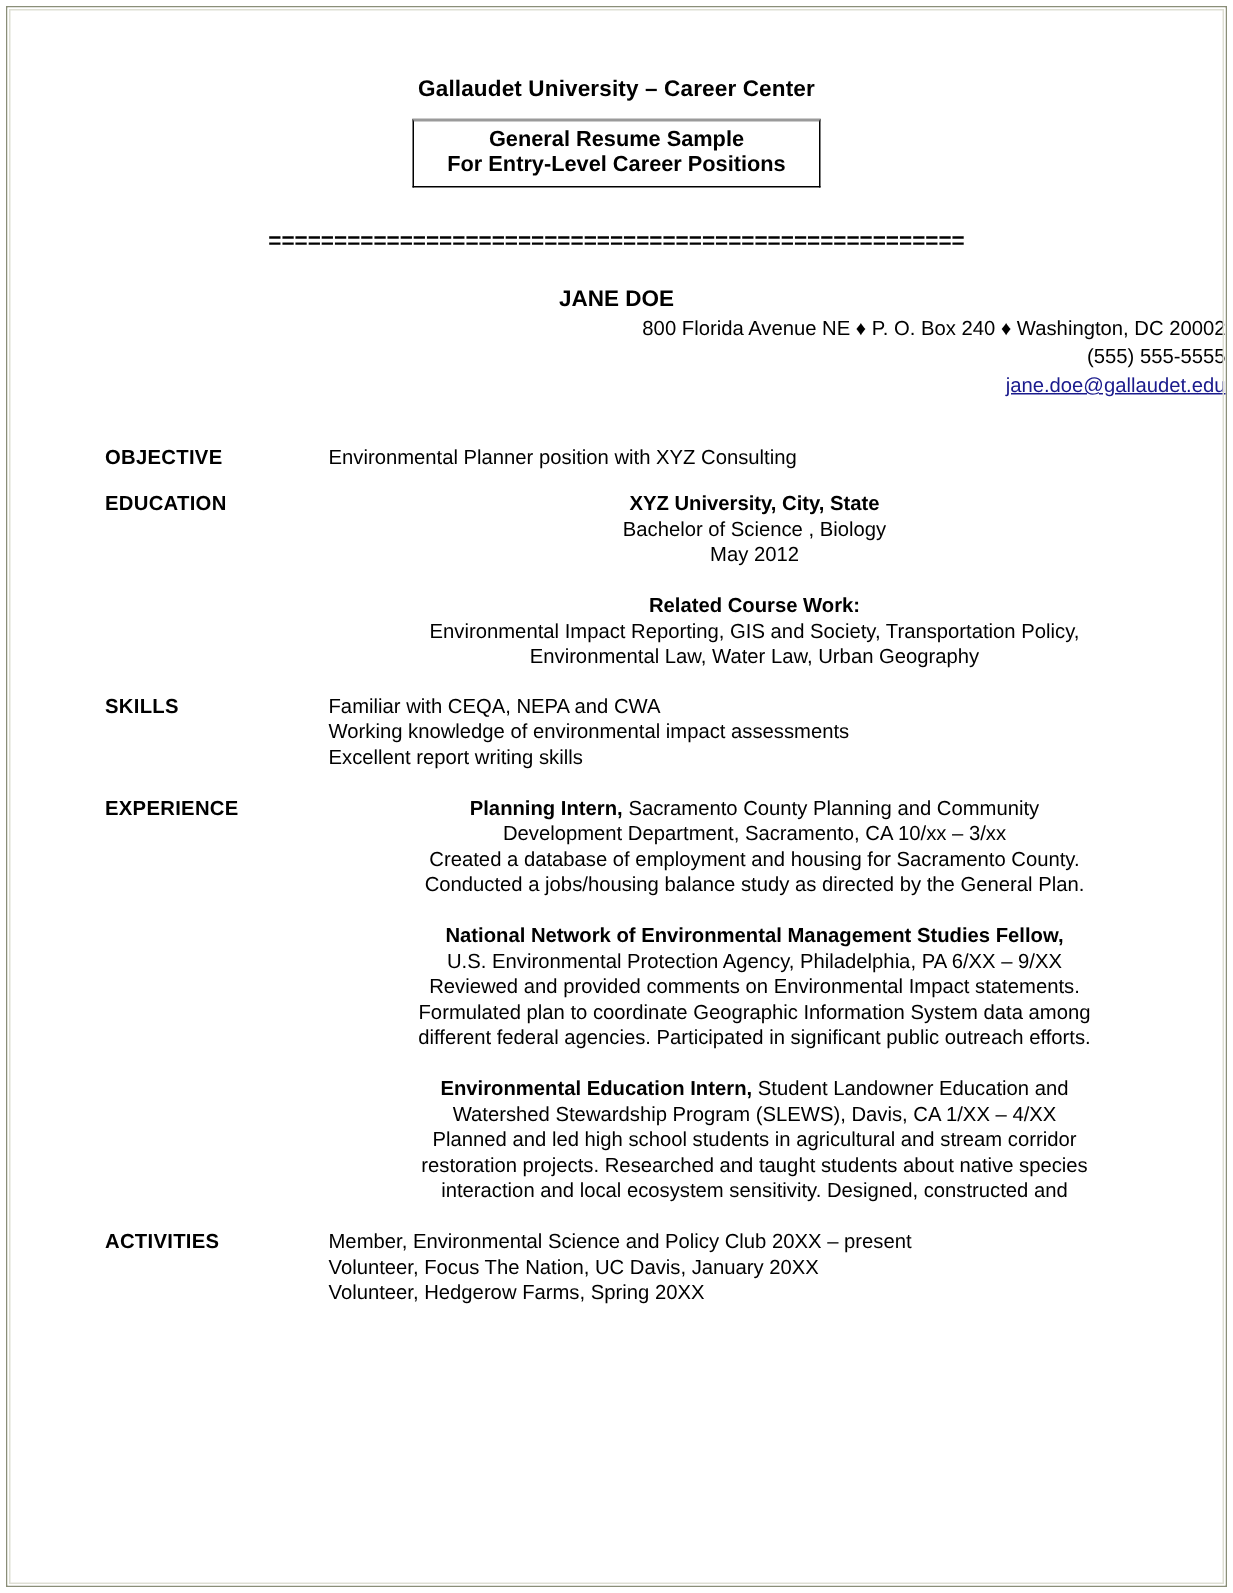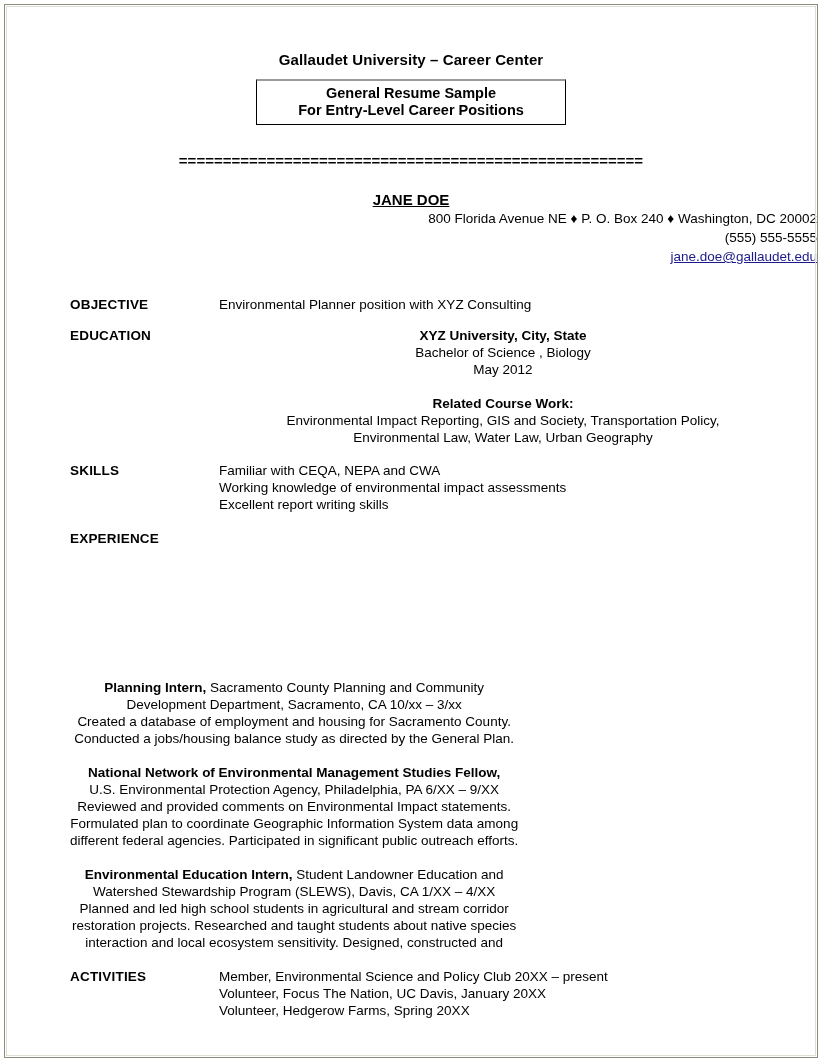--- a/index.html
+++ b/index.html
@@ -57,21 +57,21 @@
 
   .title-box-wrap {
     display: flex;
     justify-content: center;
     margin-top: 11px;
   }
   .title-box {
     border: 1px solid #000000;
     border-top: 2px solid #9a9a9a;
     padding: 4px 18px 5px 18px;
-    width: 310px;
+    width: 272px;
     text-align: center;
   }
   .title-box .line {
     font-size: 14.5px;
     font-weight: bold;
     line-height: 17px;
     white-space: nowrap;
   }
 
   .eq-rule {
@@ -85,21 +85,20 @@
     white-space: nowrap;
     overflow: hidden;
   }
 
   .person-name {
     text-align: center;
     font-size: 15px;
     font-weight: bold;
     margin-top: 24px;
     line-height: 18px;
-    text-decoration: underline;
   }
   .contact-line {
     text-align: right;
     font-size: 13.5px;
     line-height: 19px;
   }
   .email-link {
     color: #1a1a8c;
     text-decoration: underline;
     font-size: 13.5px;
@@ -139,21 +138,21 @@
     line-height: 17px;
   }
   .sec-body .bold { font-weight: bold; }
   .blk { margin: 0; text-align: center; }
   .blk + .blk { margin-top: 17px; }
 
   
   .sec-objective  { margin-bottom: 14px; }
   .sec-education  { margin-bottom: 16px; }
   .sec-skills     { }
-  .sec-experience { margin-bottom: 17px; flex-direction: column; }
+  .sec-experience { margin-bottom: 17px; }
   .sec-activities { margin-bottom: 0; }
 </style>
 </head>
 <body>
 
 <div class="page-frame">
 <div class="sheet">
 
   <div class="org-title">Gallaudet University – Career Center</div>
 

